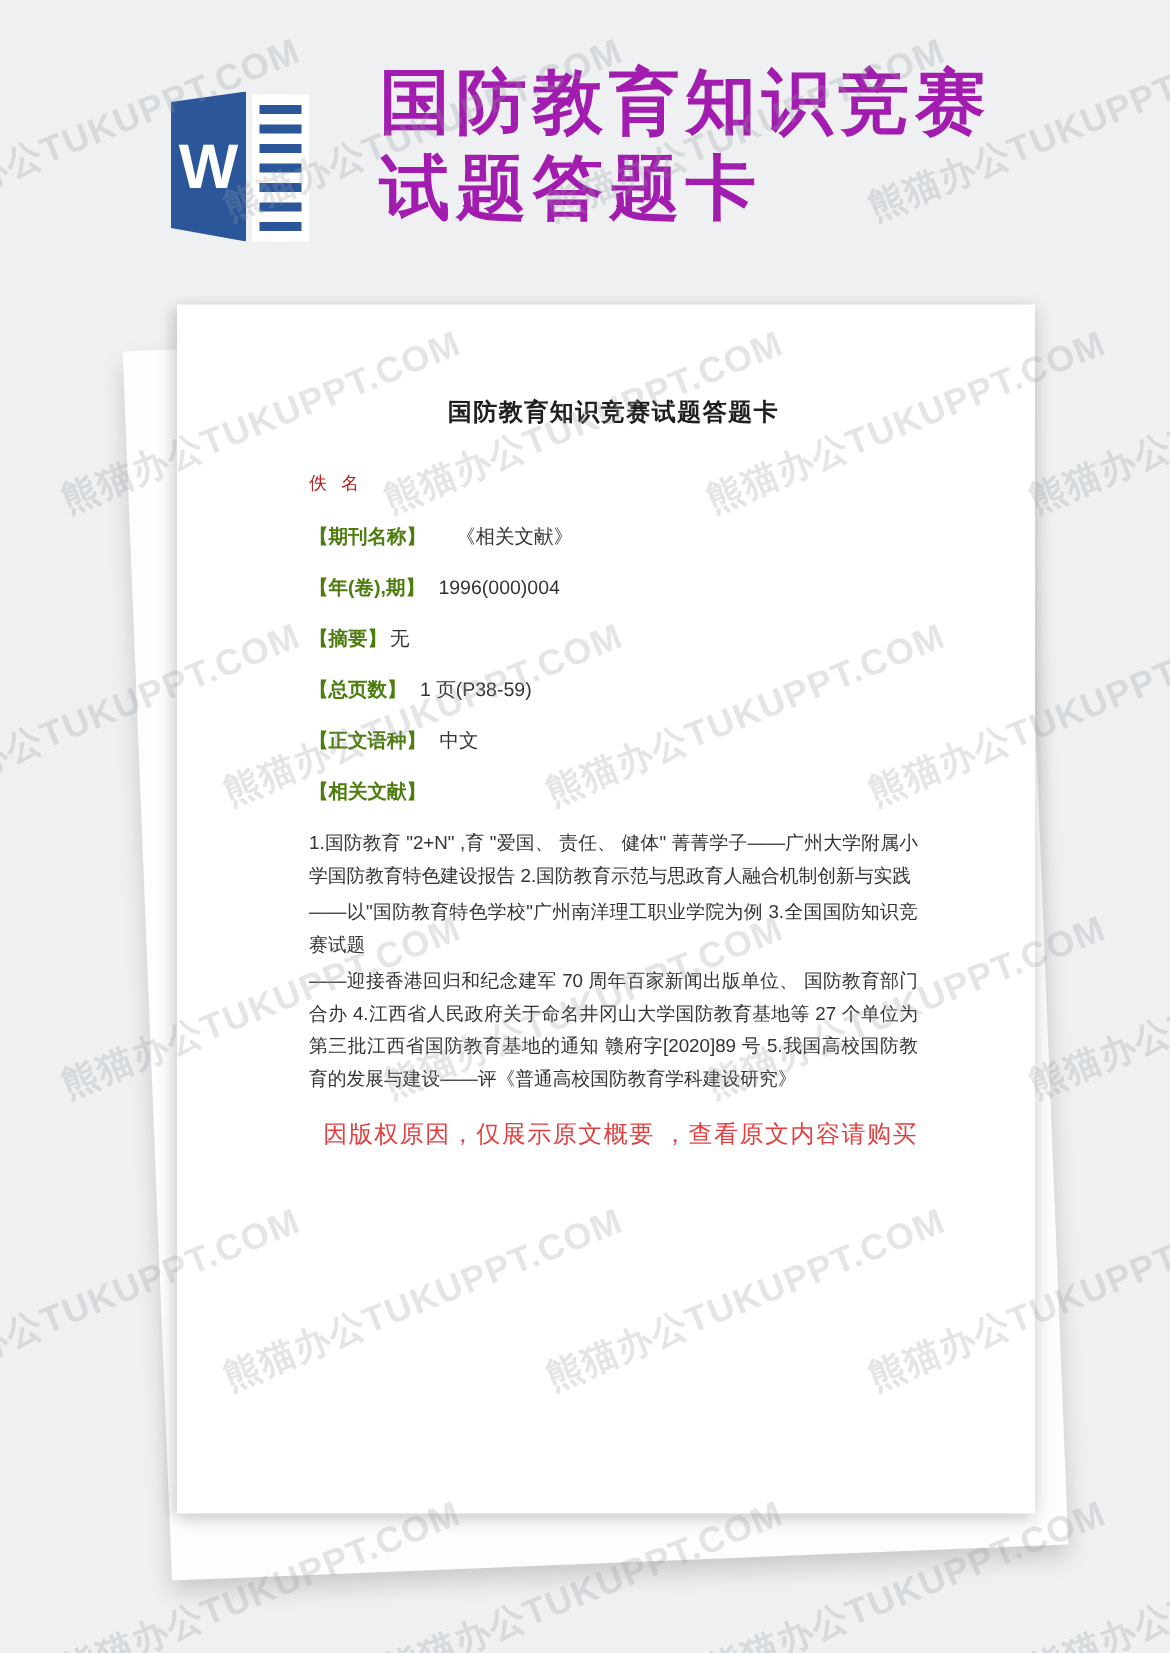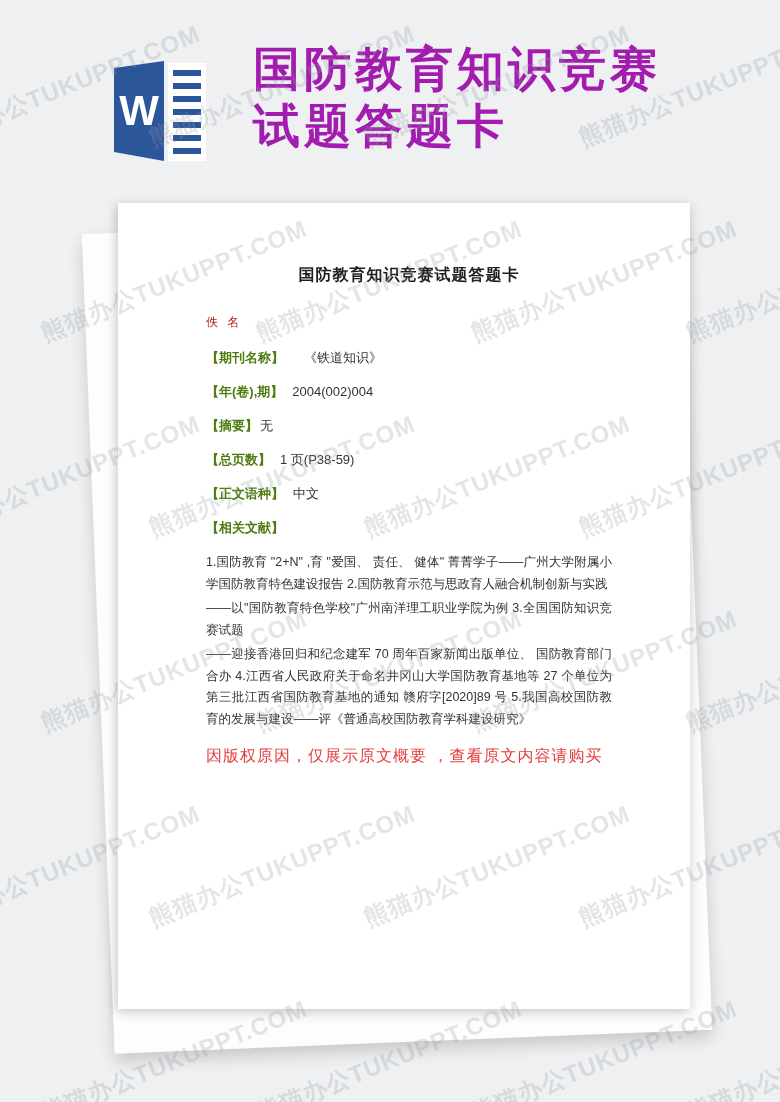--- a/index.html
+++ b/index.html
@@ -56,21 +56,21 @@
     margin:0 0 28px 0;letter-spacing:1px;
   }
   .doc-author{font-size:12px;color:#b91c1c;letter-spacing:3px;margin:0 0 17px 0;}
   .meta-row{font-size:13px;color:#333;line-height:19px;margin:0 0 15px 0;}
   .meta-label{font-weight:bold;color:#4d7c0f;margin-right:9px;}
   .meta-row.wide .meta-label{margin-right:20px;}
   .meta-row.tight .meta-label{margin-right:2px;}
   .refs{margin-top:12px;font-size:12.5px;color:#333;line-height:21.5px;text-align:justify;}
   .refs p{margin:0 0 3px 0;}
   .notice{
-    margin-top:16px;text-align:left;font-size:16px;letter-spacing:1px;
+    margin-top:16px;text-align:right;font-size:16px;letter-spacing:1px;
     color:#e23e3e;
   }
 </style>
 </head>
 <body>
 
 <div class="header">
   <div class="word-icon">
     <div class="word-pane">
       <span class="w">W</span>
@@ -91,24 +91,24 @@
   </div>
 </div>
 
 <div class="sheet-behind"></div>
 
 <div class="page">
   <p class="doc-title">国防教育知识竞赛试题答题卡</p>
   <p class="doc-author">佚 名</p>
 
   <div class="meta-row wide">
-    <span class="meta-label">【期刊名称】</span><span class="meta-value">《铁道知识》</span>
+    <span class="meta-label">【期刊名称】</span><span class="meta-value">《相关文献》</span>
   </div>
   <div class="meta-row">
-    <span class="meta-label">【年(卷),期】</span><span class="meta-value">2004(002)004</span>
+    <span class="meta-label">【年(卷),期】</span><span class="meta-value">1996(000)004</span>
   </div>
   <div class="meta-row tight">
     <span class="meta-label">【摘要】</span><span class="meta-value">无</span>
   </div>
   <div class="meta-row">
     <span class="meta-label">【总页数】</span><span class="meta-value">1 页(P38-59)</span>
   </div>
   <div class="meta-row">
     <span class="meta-label">【正文语种】</span><span class="meta-value">中文</span>
   </div>

